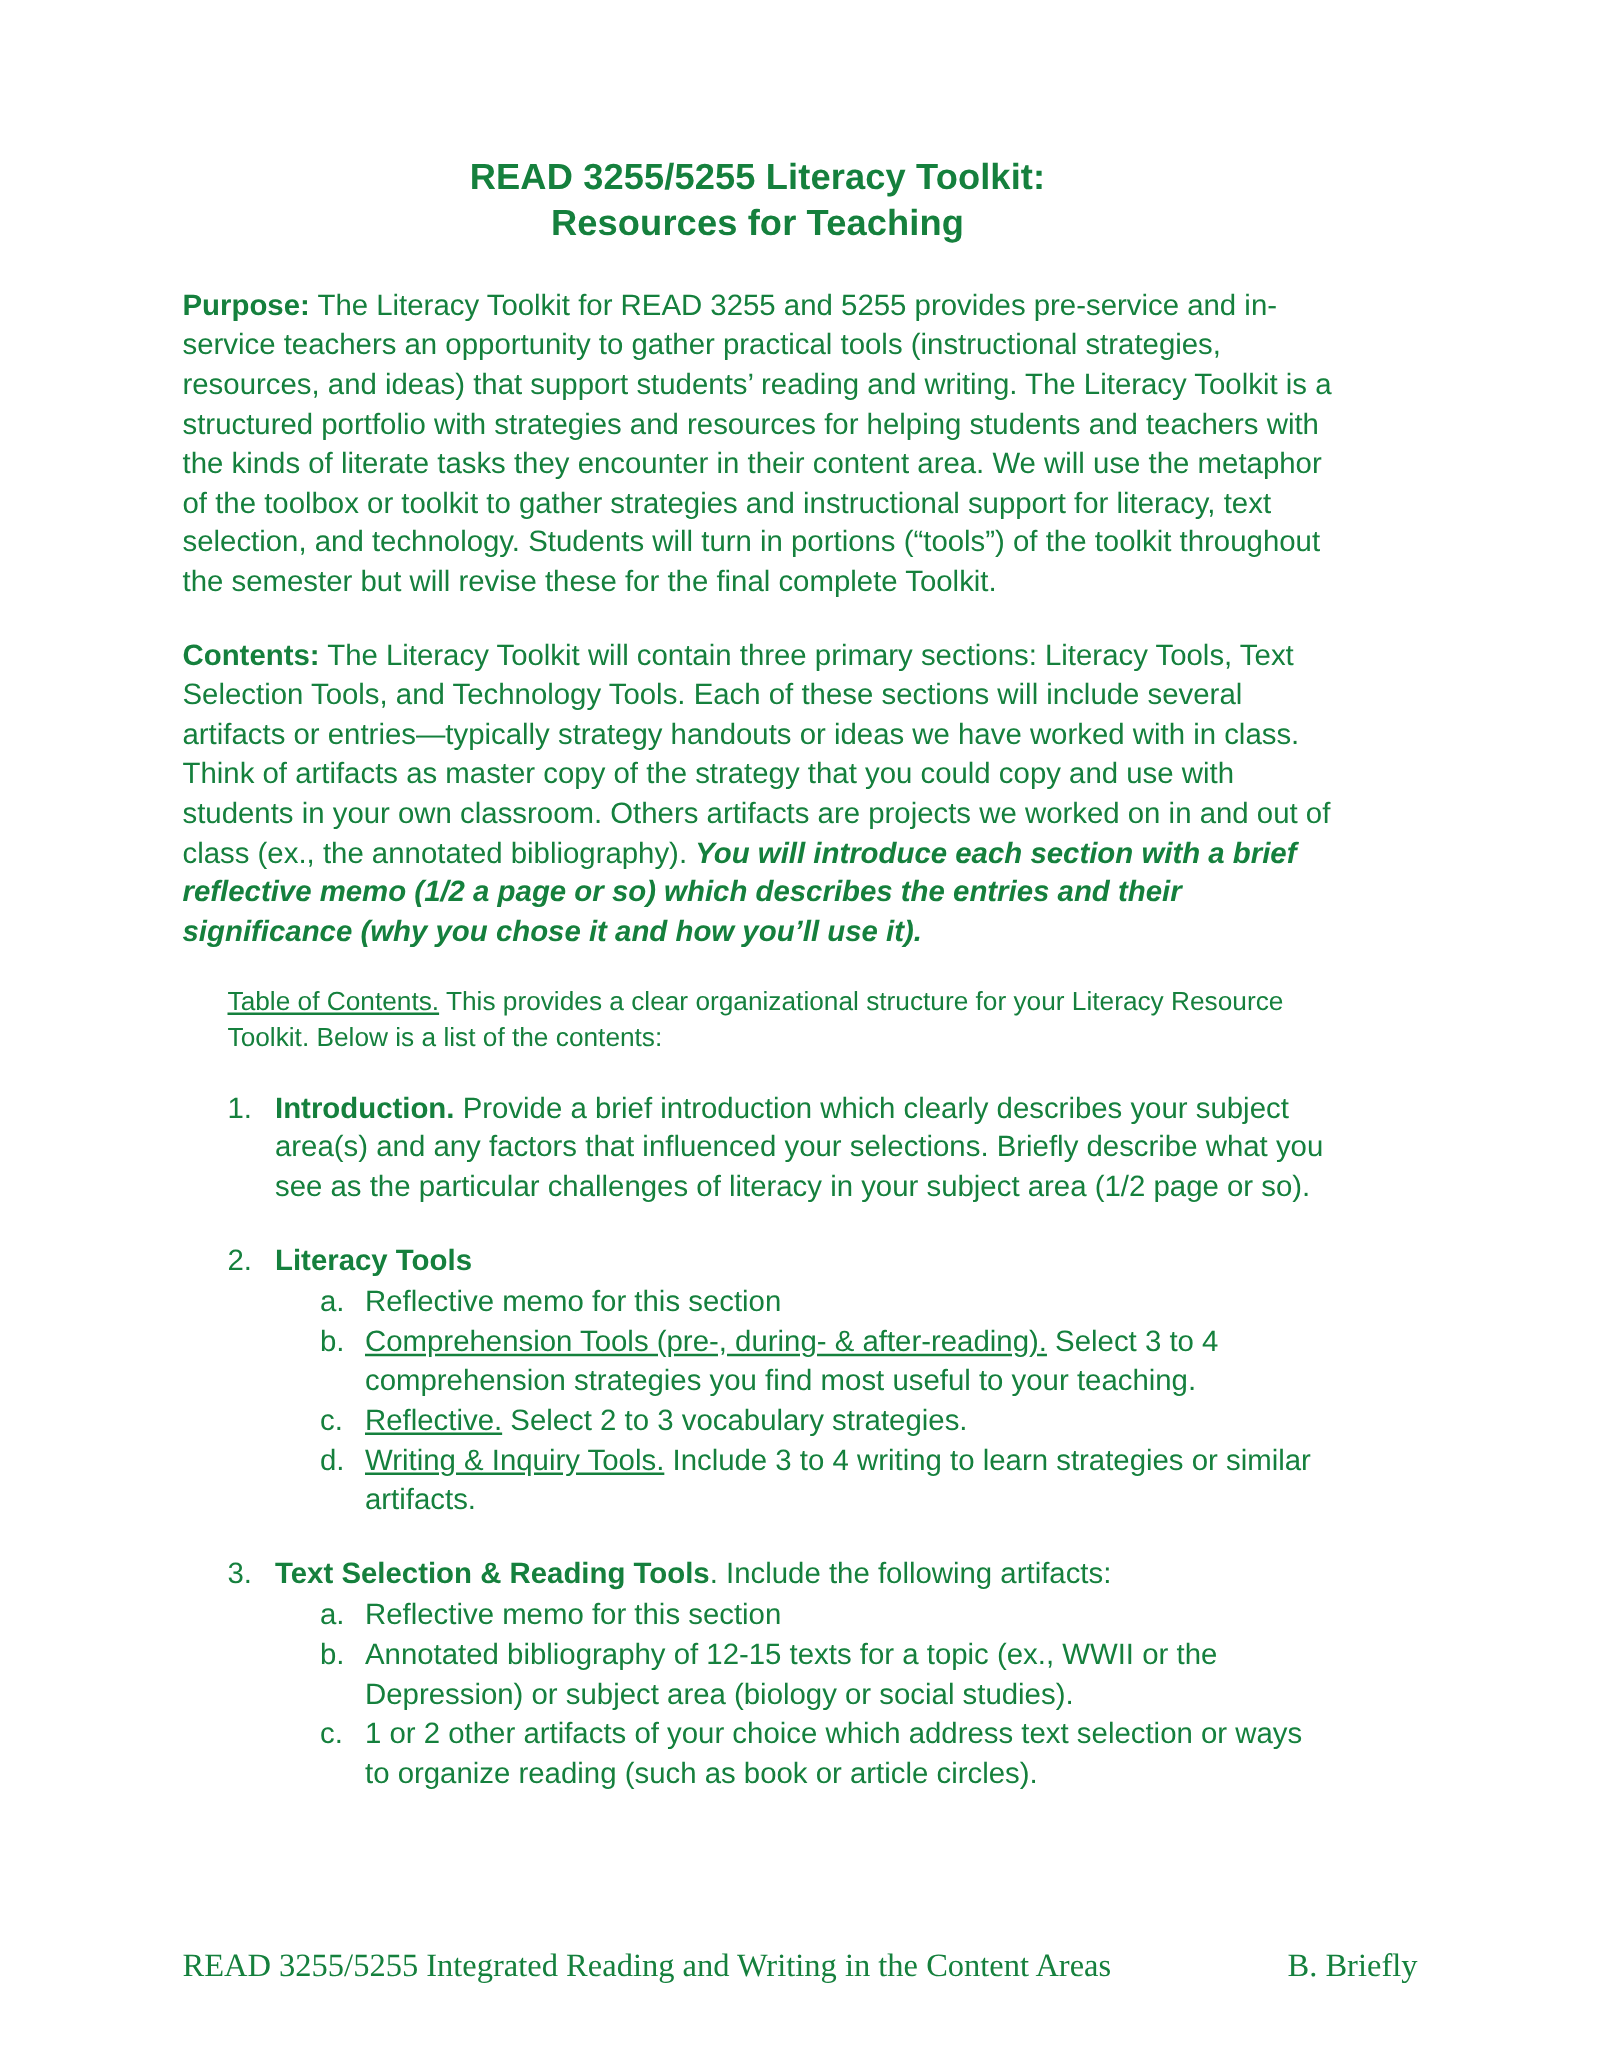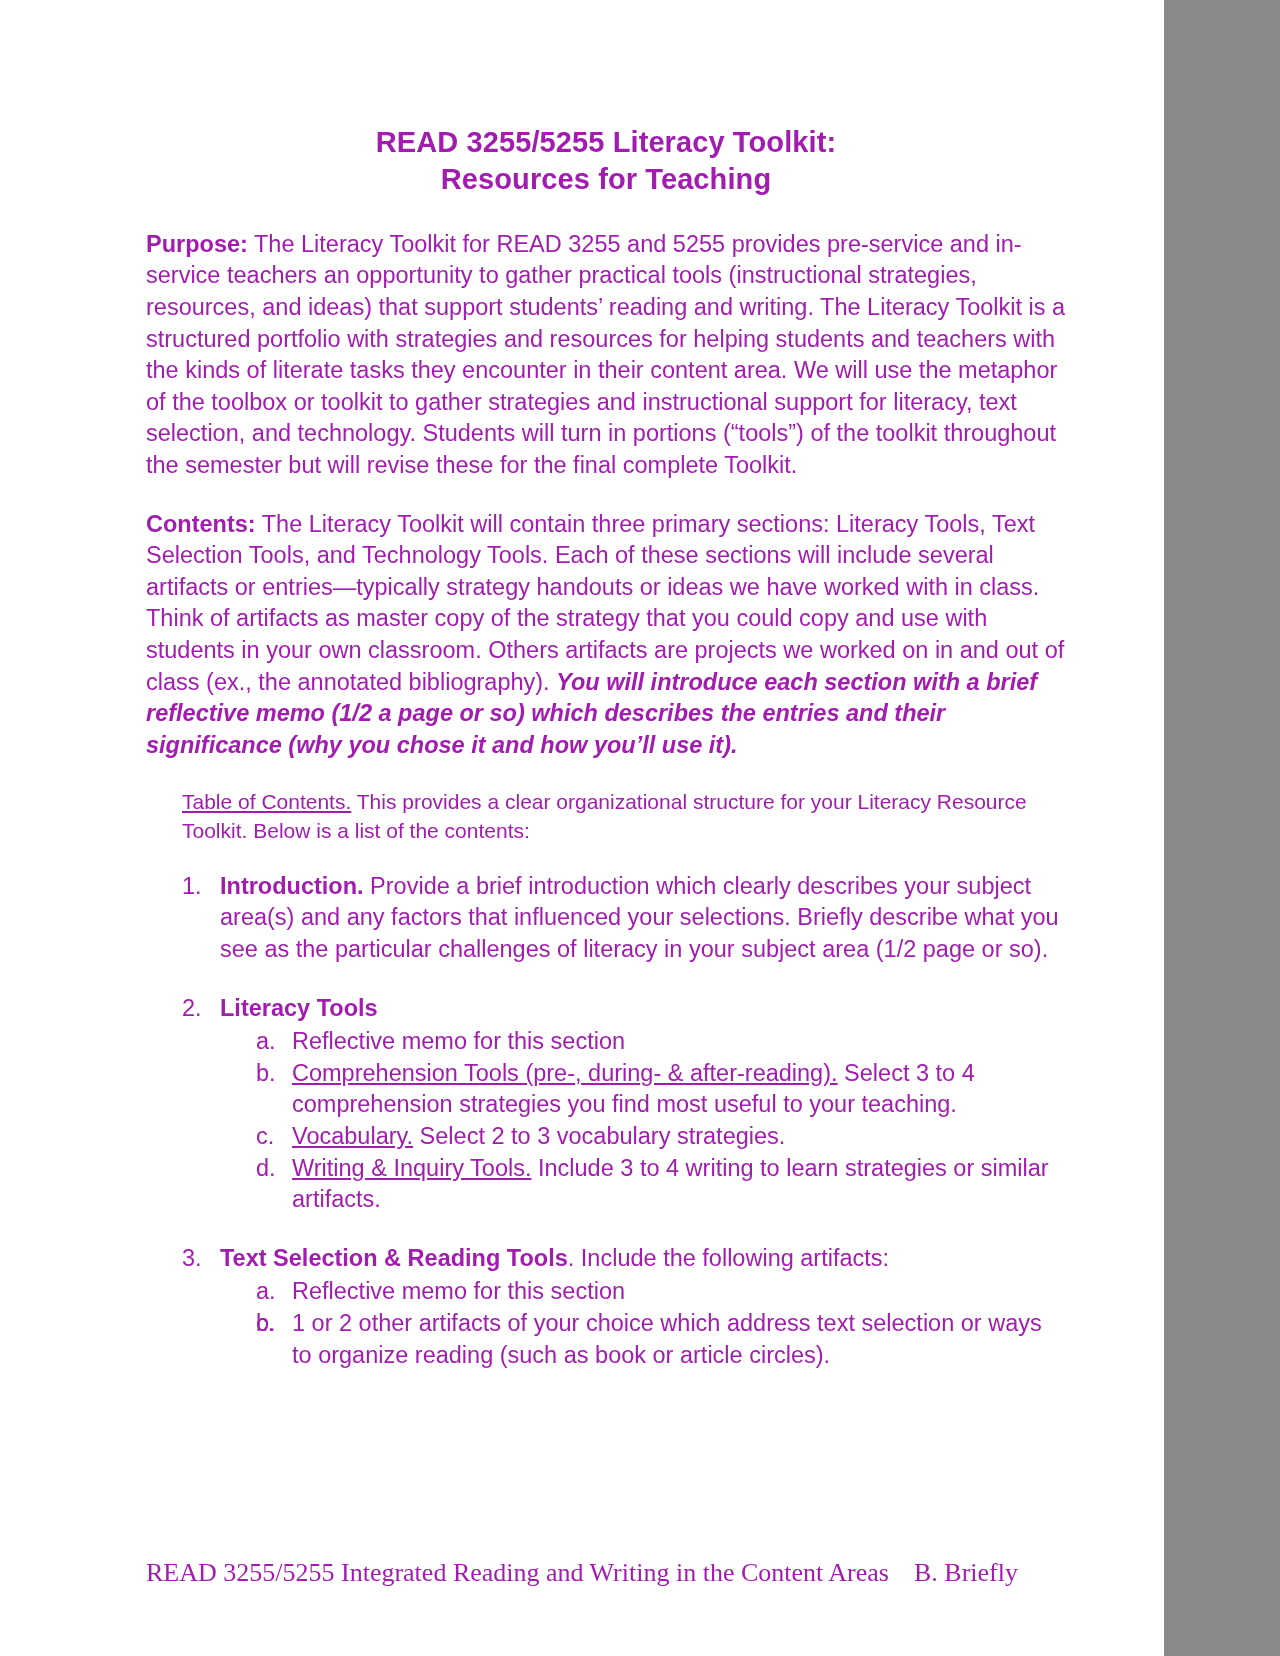--- a/index.html
+++ b/index.html
@@ -2,27 +2,27 @@
 <html><head>
 <meta charset="utf-8">
 <style>
   html, body {
     margin: 0;
     padding: 0;
     background: #8a8a8a;
   }
   .page {
     position: relative;
-    width: 1164px;
+    width: 1280px;
     height: 1656px;
     background: #ffffff;
     box-sizing: border-box;
     overflow: hidden;
     font-family: "Liberation Sans", sans-serif;
-    color: #a21caf;
+    color: #15803d;
   }
   .content {
     position: absolute;
     left: 146px;
     top: 124px;
     width: 920px;
   }
   h1.doc-title {
     font-size: 29px;
     font-weight: bold;
@@ -128,30 +128,30 @@
 
       <li>
         <span class="marker">1.</span><span class="b">Introduction.</span><span> Provide a brief introduction which clearly describes your subject area(s) and any factors that influenced your selections. Briefly describe what you see as the particular challenges of literacy in your subject area (1/2 page or so).</span>
       </li>
 
       <li>
         <span class="marker">2.</span><span class="b">Literacy Tools</span><span></span>
         <ol class="lvl2">
           <li><span class="marker">a.</span><span class="u"></span><span>Reflective memo for this section</span></li>
           <li><span class="marker">b.</span><span class="u">Comprehension Tools (pre-, during- &amp; after-reading).</span><span> Select 3 to 4 comprehension strategies you find most useful to your teaching.</span></li>
-          <li><span class="marker">c.</span><span class="u">Vocabulary.</span><span> Select 2 to 3 vocabulary strategies.</span></li>
+          <li><span class="marker">c.</span><span class="u">Reflective.</span><span> Select 2 to 3 vocabulary strategies.</span></li>
           <li><span class="marker">d.</span><span class="u">Writing &amp; Inquiry Tools.</span><span> Include 3 to 4 writing to learn strategies or similar artifacts.</span></li>
         </ol>
       </li>
 
       <li>
         <span class="marker">3.</span><span class="b">Text Selection &amp; Reading Tools</span><span>. Include the following artifacts:</span>
         <ol class="lvl2">
           <li><span class="marker">a.</span><span>Reflective memo for this section</span></li>
-          <li><span class="marker">b.</span></li>
+          <li><span class="marker">b.</span><span>Annotated bibliography of 12-15 texts for a topic (ex., WWII or the Depression) or subject area (biology or social studies).</span></li>
           <li><span class="marker">c.</span><span>1 or 2 other artifacts of your choice which address text selection or ways to organize reading (such as book or article circles).</span></li>
         </ol>
       </li>
 
     </ol>
   </div>
 
   <div class="footer">
     <span>READ 3255/5255 Integrated Reading and Writing in the Content Areas</span>
     <span>B. Briefly</span>

